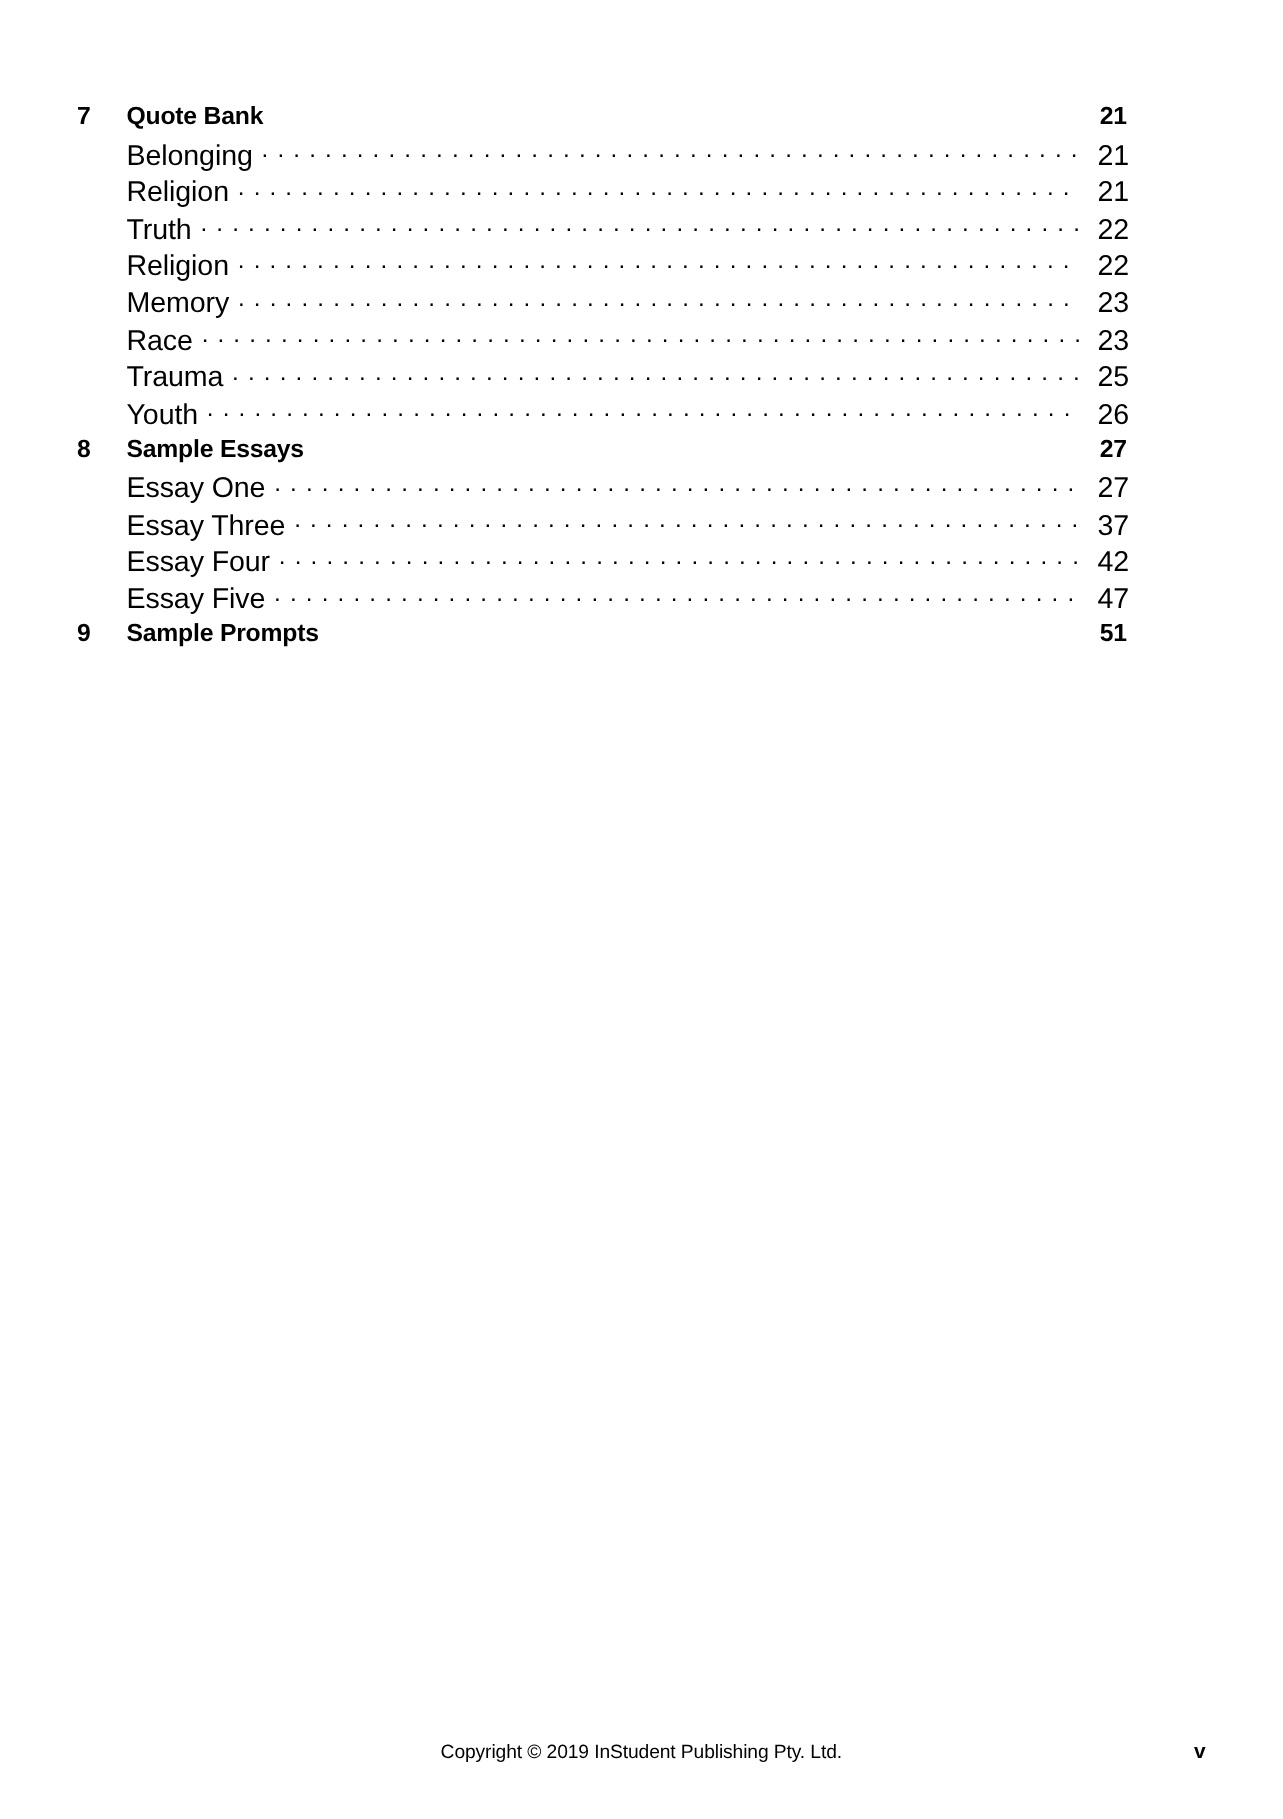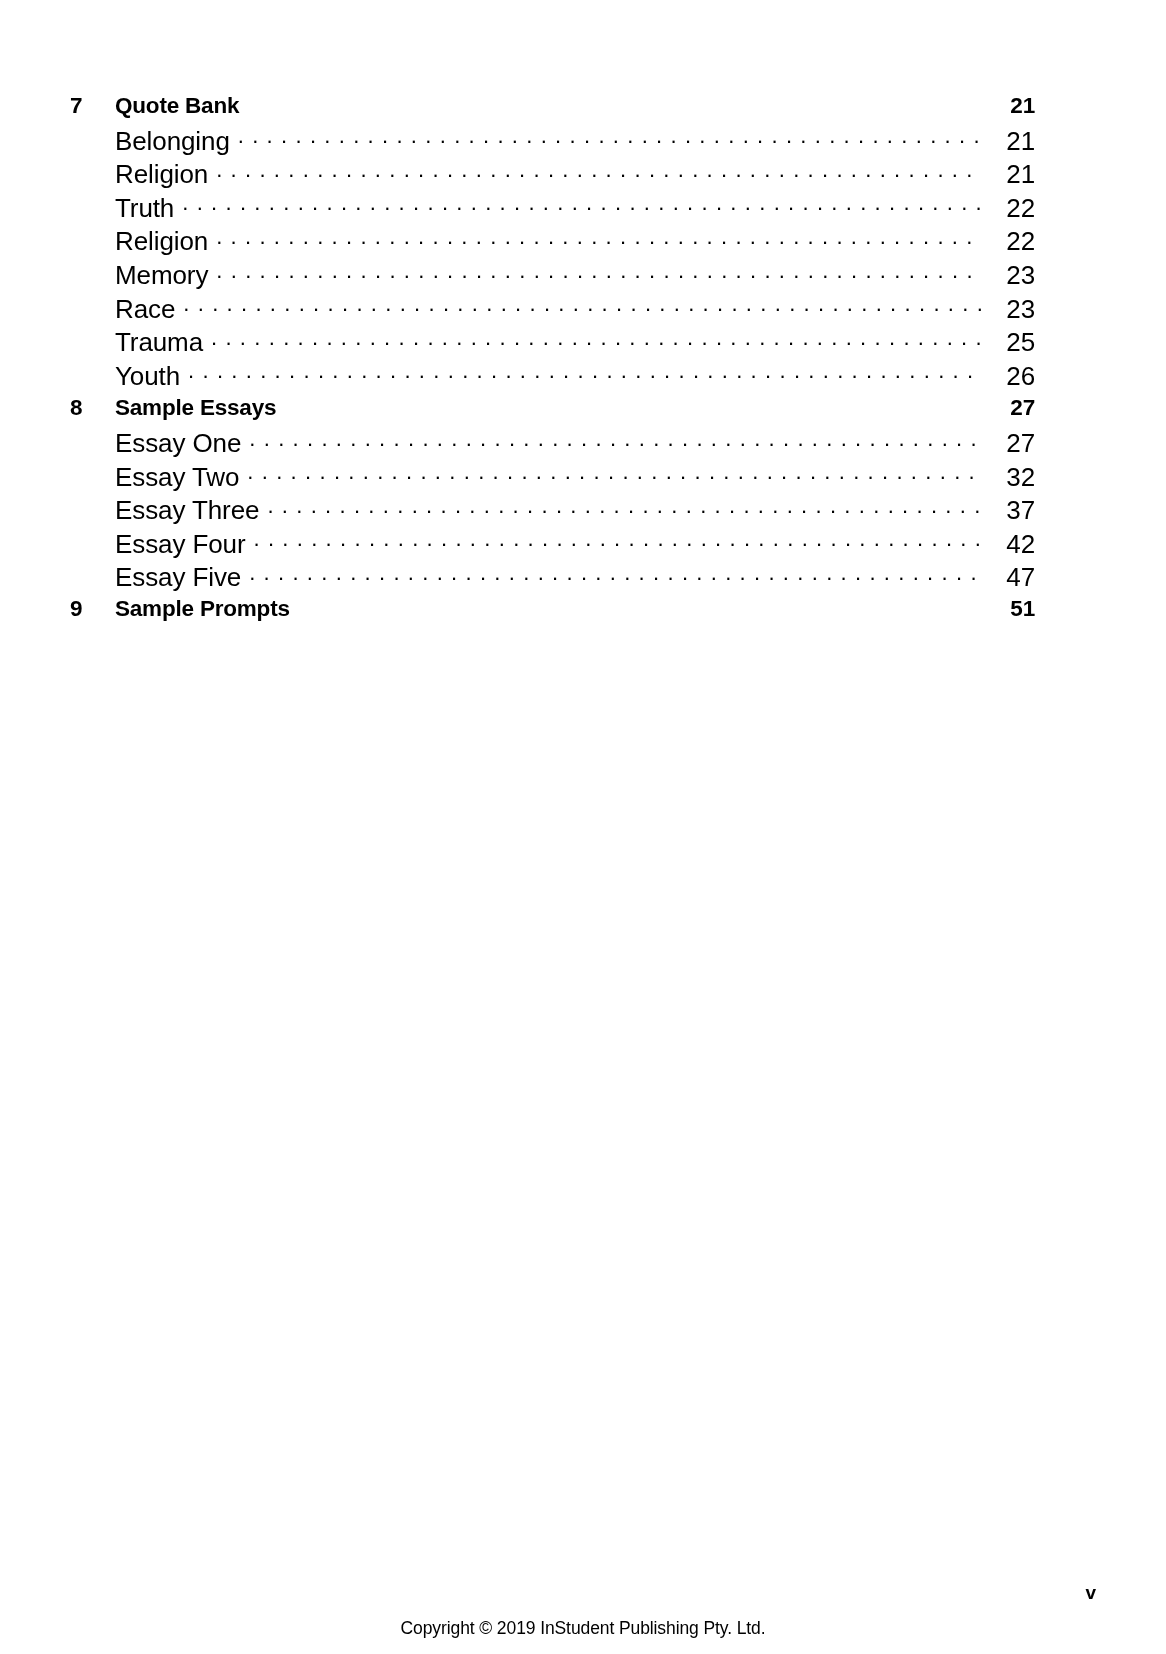--- a/index.html
+++ b/index.html
@@ -81,21 +81,21 @@
     font-size: 22px;
     letter-spacing: 1.1px;
     color: #000;
   }
 
   .leader.blank::after { content: ""; }
 
   .toc-page {
     flex: 0 0 auto;
     width: 46px;
-    text-align: right;
+    text-align: center;
     padding-left: 6px;
   }
 
   .toc-row.chapter .toc-page { font-weight: bold; }
 
   
   .footer {
     position: absolute;
     left: 70px;
     right: 70px;
@@ -105,21 +105,20 @@
 
   .footer-copyright {
     position: absolute;
     left: 0;
     right: 0;
     top: 0;
     text-align: center;
     font-size: 17.5px;
     letter-spacing: -0.1px;
     color: #000;
-    margin-top: 36px;
   }
 
   .footer-folio {
     position: absolute;
     right: 0;
     top: 0;
     font-size: 19px;
     font-weight: bold;
     color: #000;
   }
@@ -191,26 +190,20 @@
         <span class="toc-page">27</span>
       </div>
       <div class="toc-row entry">
         <span class="chap-num"></span>
         <span class="toc-title">Essay One</span>
         <span class="leader"></span>
         <span class="toc-page">27</span>
       </div>
       <div class="toc-row entry">
         <span class="chap-num"></span>
-        <span class="toc-title">Essay Two</span>
-        <span class="leader"></span>
-        <span class="toc-page">32</span>
-      </div>
-      <div class="toc-row entry">
-        <span class="chap-num"></span>
         <span class="toc-title">Essay Three</span>
         <span class="leader"></span>
         <span class="toc-page">37</span>
       </div>
       <div class="toc-row entry">
         <span class="chap-num"></span>
         <span class="toc-title">Essay Four</span>
         <span class="leader"></span>
         <span class="toc-page">42</span>
       </div>

